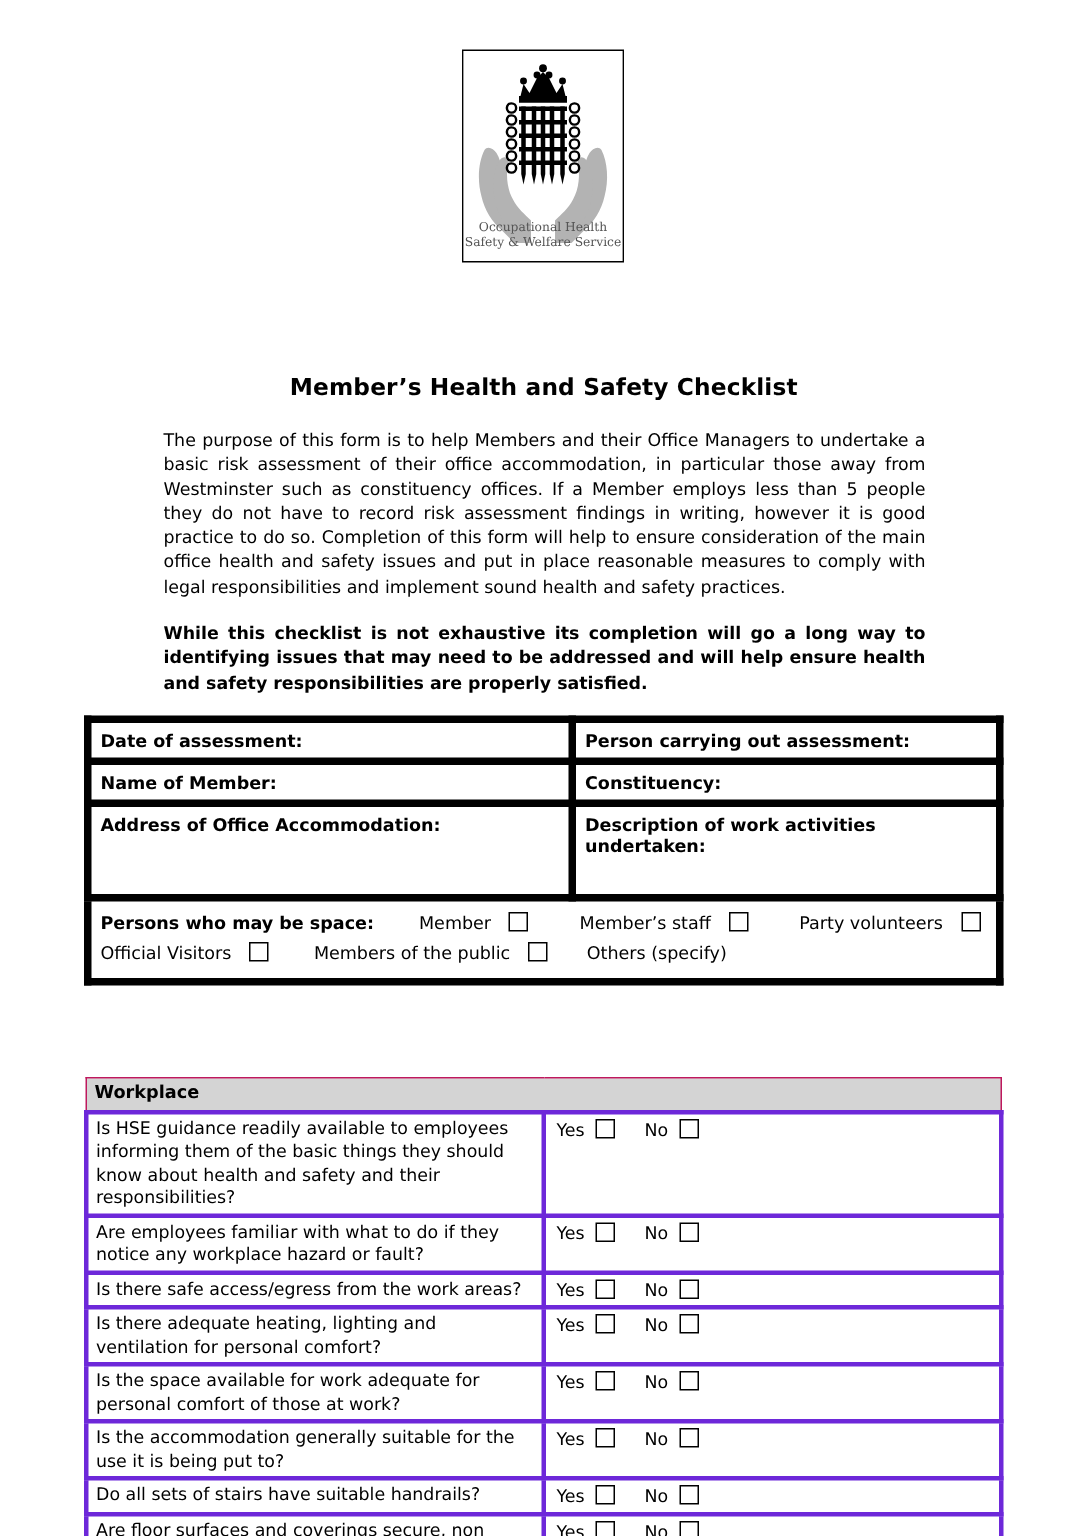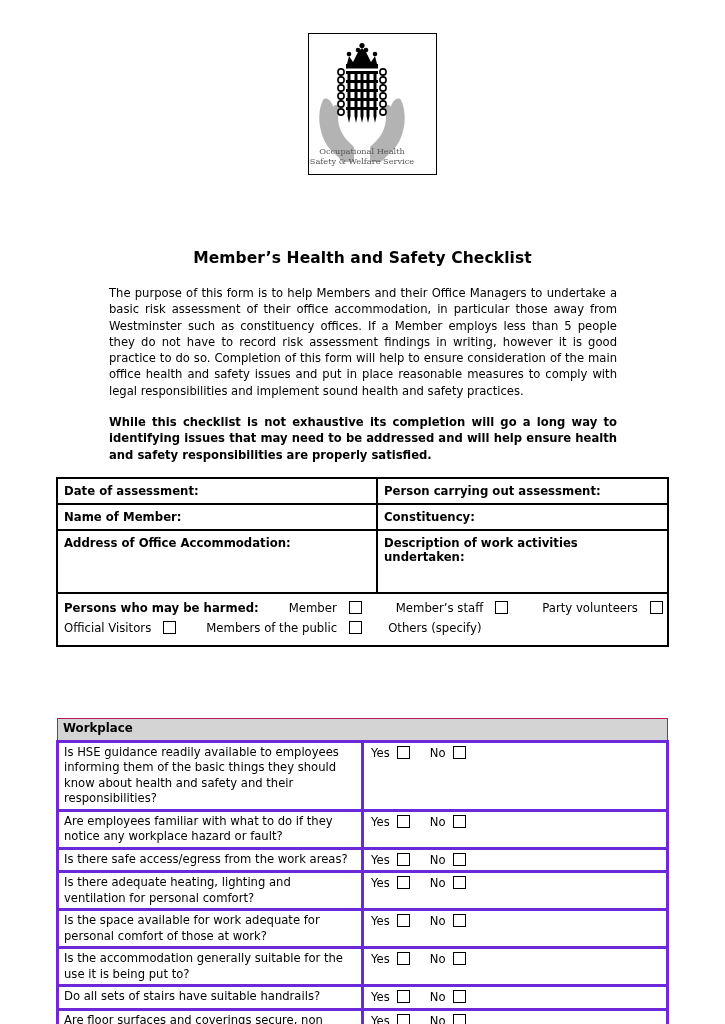--- a/index.html
+++ b/index.html
@@ -20,21 +20,21 @@
     height: 1024px;
     position: relative;
     box-sizing: border-box;
   }
 
   
   .logo-wrap {
     position: absolute;
     left: 308px;
     top: 33px;
-    width: 129px;
+    width: 108px;
     height: 142px;
     border: 1px solid #000000;
     box-sizing: border-box;
     background: #ffffff;
   }
   .logo-svg { display: block; width: 106px; height: 140px; }
 
   
   .doc-title {
     position: absolute;
@@ -65,21 +65,21 @@
   .details-table {
     position: absolute;
     left: 56px;
     top: 477px;
     width: 613px;
     border-collapse: collapse;
     table-layout: fixed;
     font-size: 11.6px;
   }
   .details-table td {
-    border: 2px solid #000000;
+    border: 5px solid #000000;
     padding: 5px 6px 4px 6px;
     vertical-align: top;
     font-weight: bold;
     font-size: 11.7px;
   }
   .dt-h1 { height: 26px; }
   .dt-h2 { height: 26px; }
   .dt-h3 { height: 63px; }
   .dt-h4 { height: 22px; }
   .cell-left { width: 306px; }
@@ -221,21 +221,21 @@
         <td class="cell-left">Name of Member:</td>
         <td>Constituency:</td>
       </tr>
       <tr class="dt-h3">
         <td class="cell-left">Address of Office Accommodation:</td>
         <td>Description of work activities undertaken:</td>
       </tr>
       <tr>
         <td colspan="2" class="persons-cell">
           <span class="pl-row">
-            <b>Persons who may be harmed:</b><span class="sp-b"></span><span>Member</span><span class="sp-a"></span><span class="cbox"></span><span class="sp-d"></span><span>Member’s staff</span><span class="sp-a"></span><span class="cbox"></span><span class="sp-d"></span><span>Party volunteers</span><span class="sp-a"></span><span class="cbox"></span>
+            <b>Persons who may be space:</b><span class="sp-b"></span><span>Member</span><span class="sp-a"></span><span class="cbox"></span><span class="sp-d"></span><span>Member’s staff</span><span class="sp-a"></span><span class="cbox"></span><span class="sp-d"></span><span>Party volunteers</span><span class="sp-a"></span><span class="cbox"></span>
           </span>
           <span class="pl-row">
             <span>Official Visitors</span><span class="sp-a"></span><span class="cbox"></span><span class="sp-b"></span><span>Members of the public</span><span class="sp-a"></span><span class="cbox"></span><span class="sp-c"></span><span>Others (specify)</span>
           </span>
         </td>
       </tr>
     </tbody>
   </table>
 
   <table class="checklist-table">

